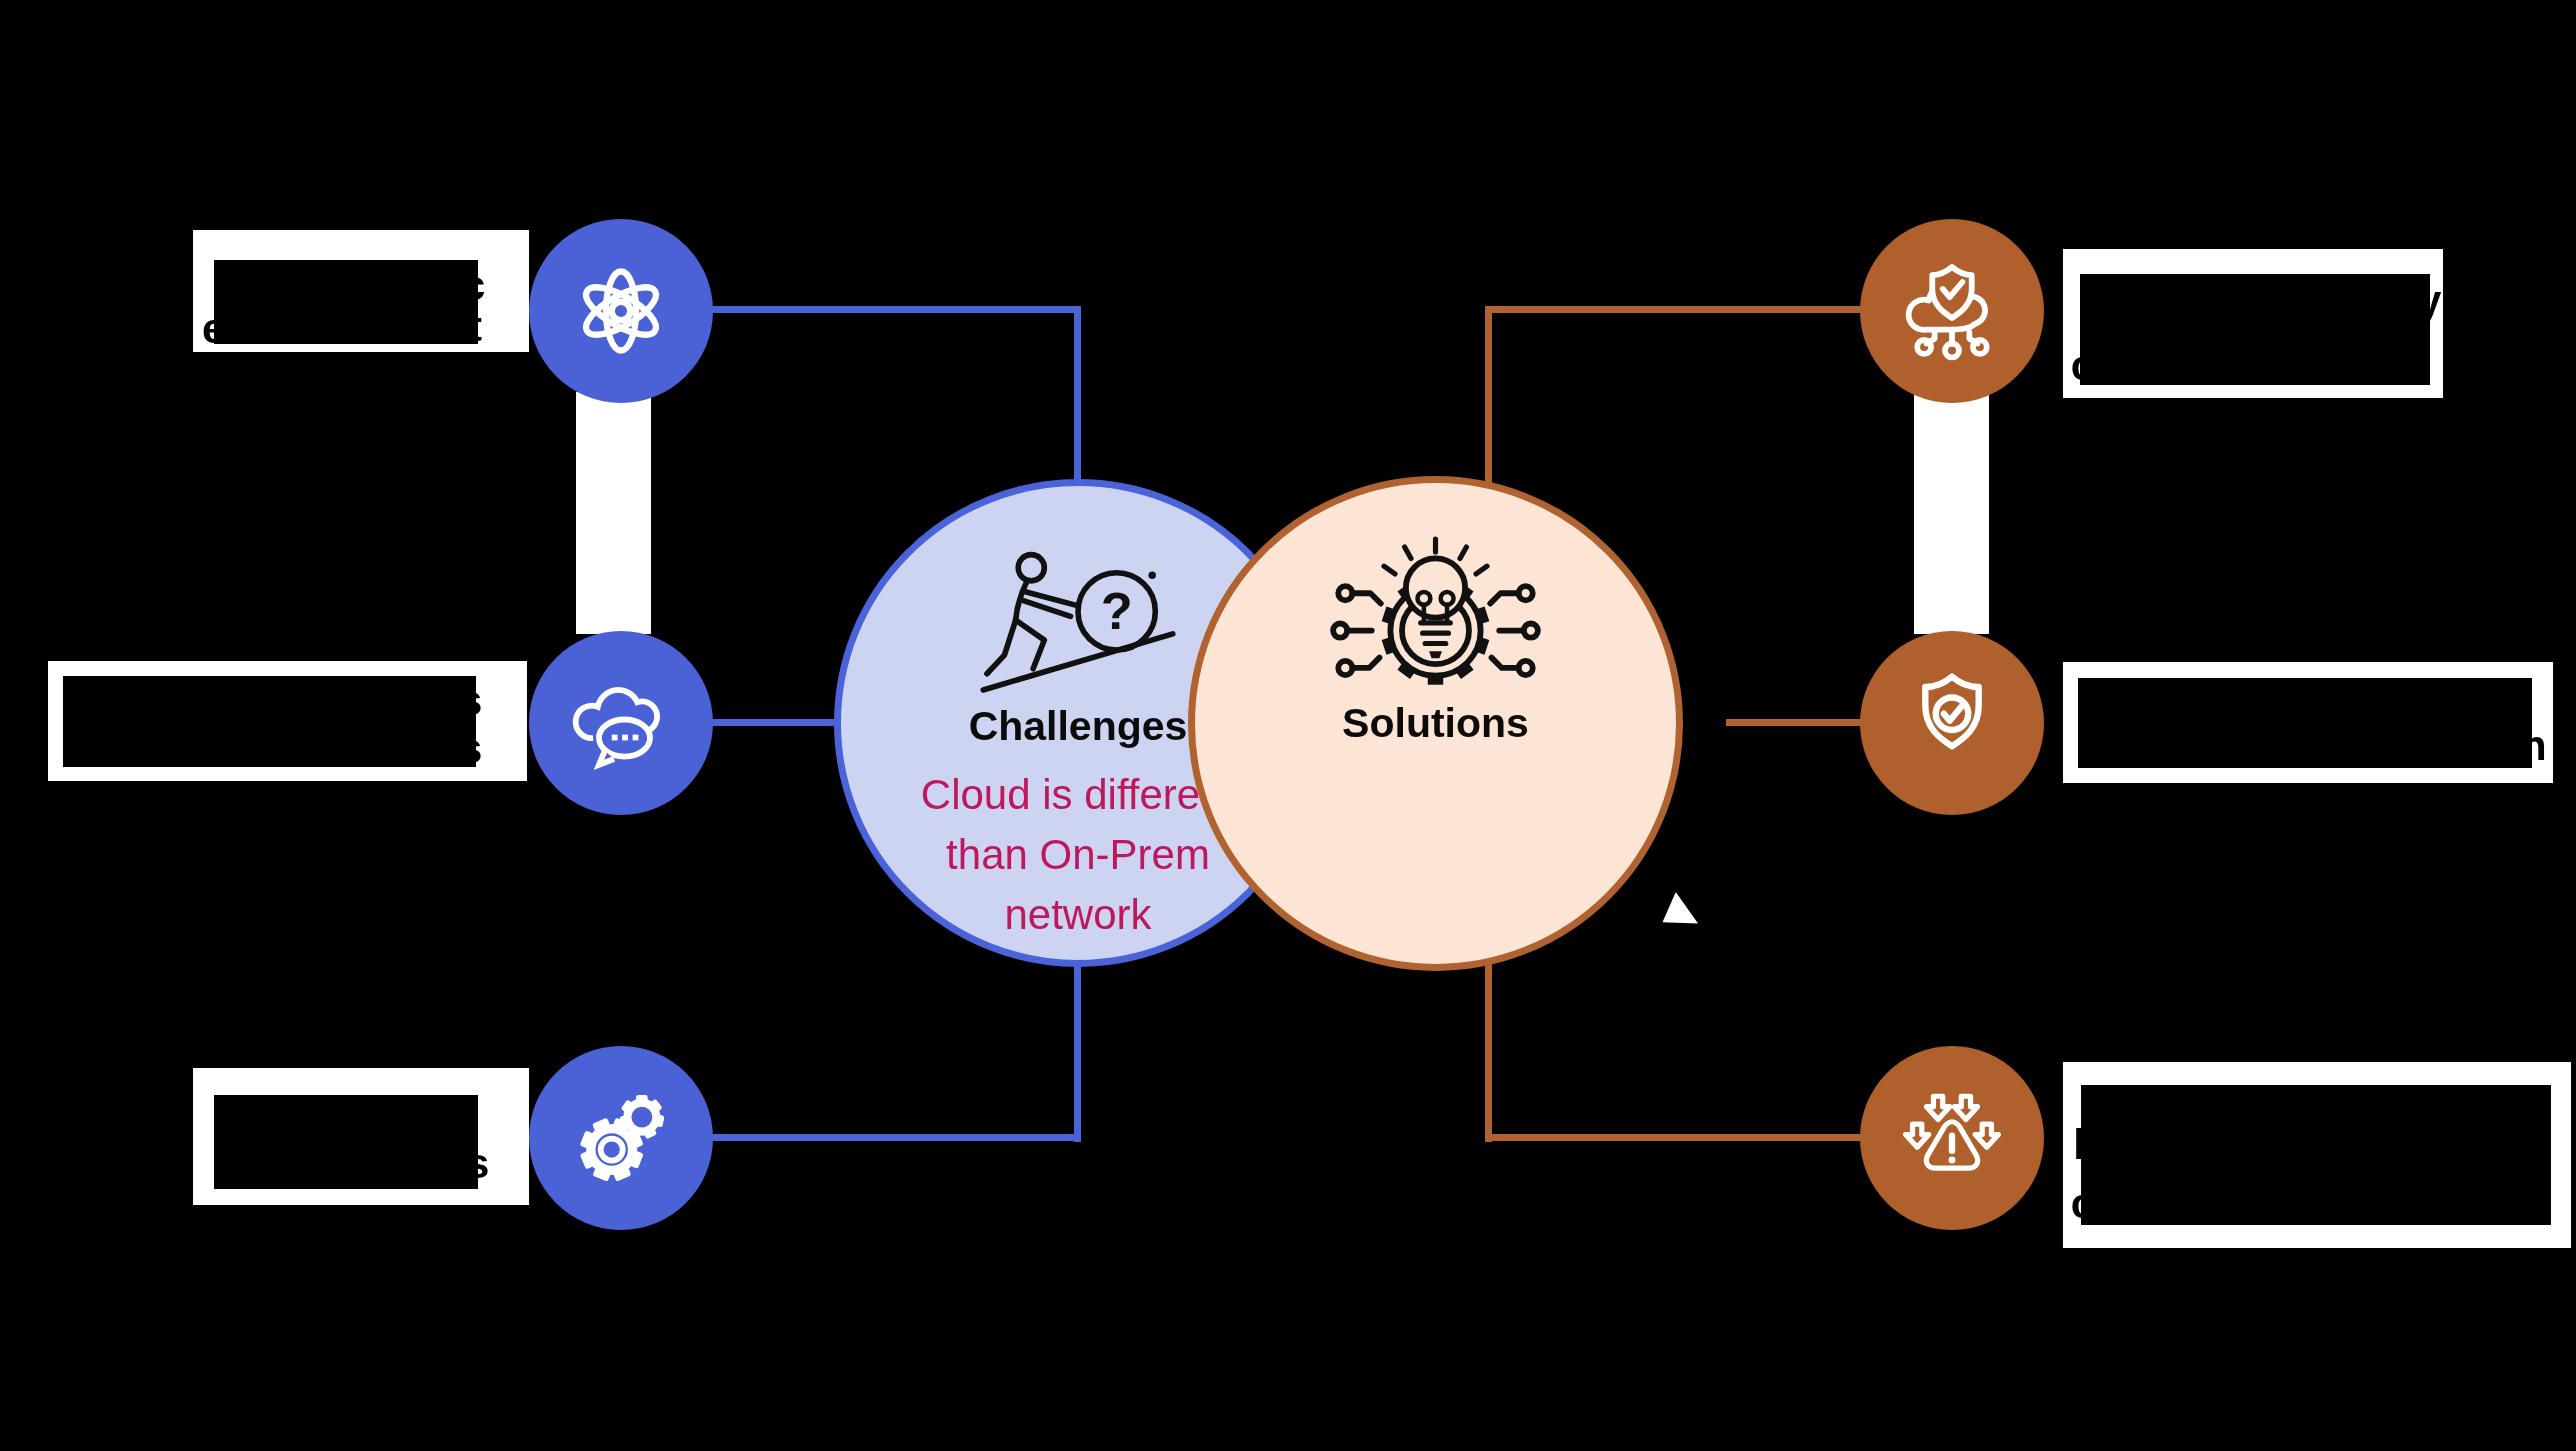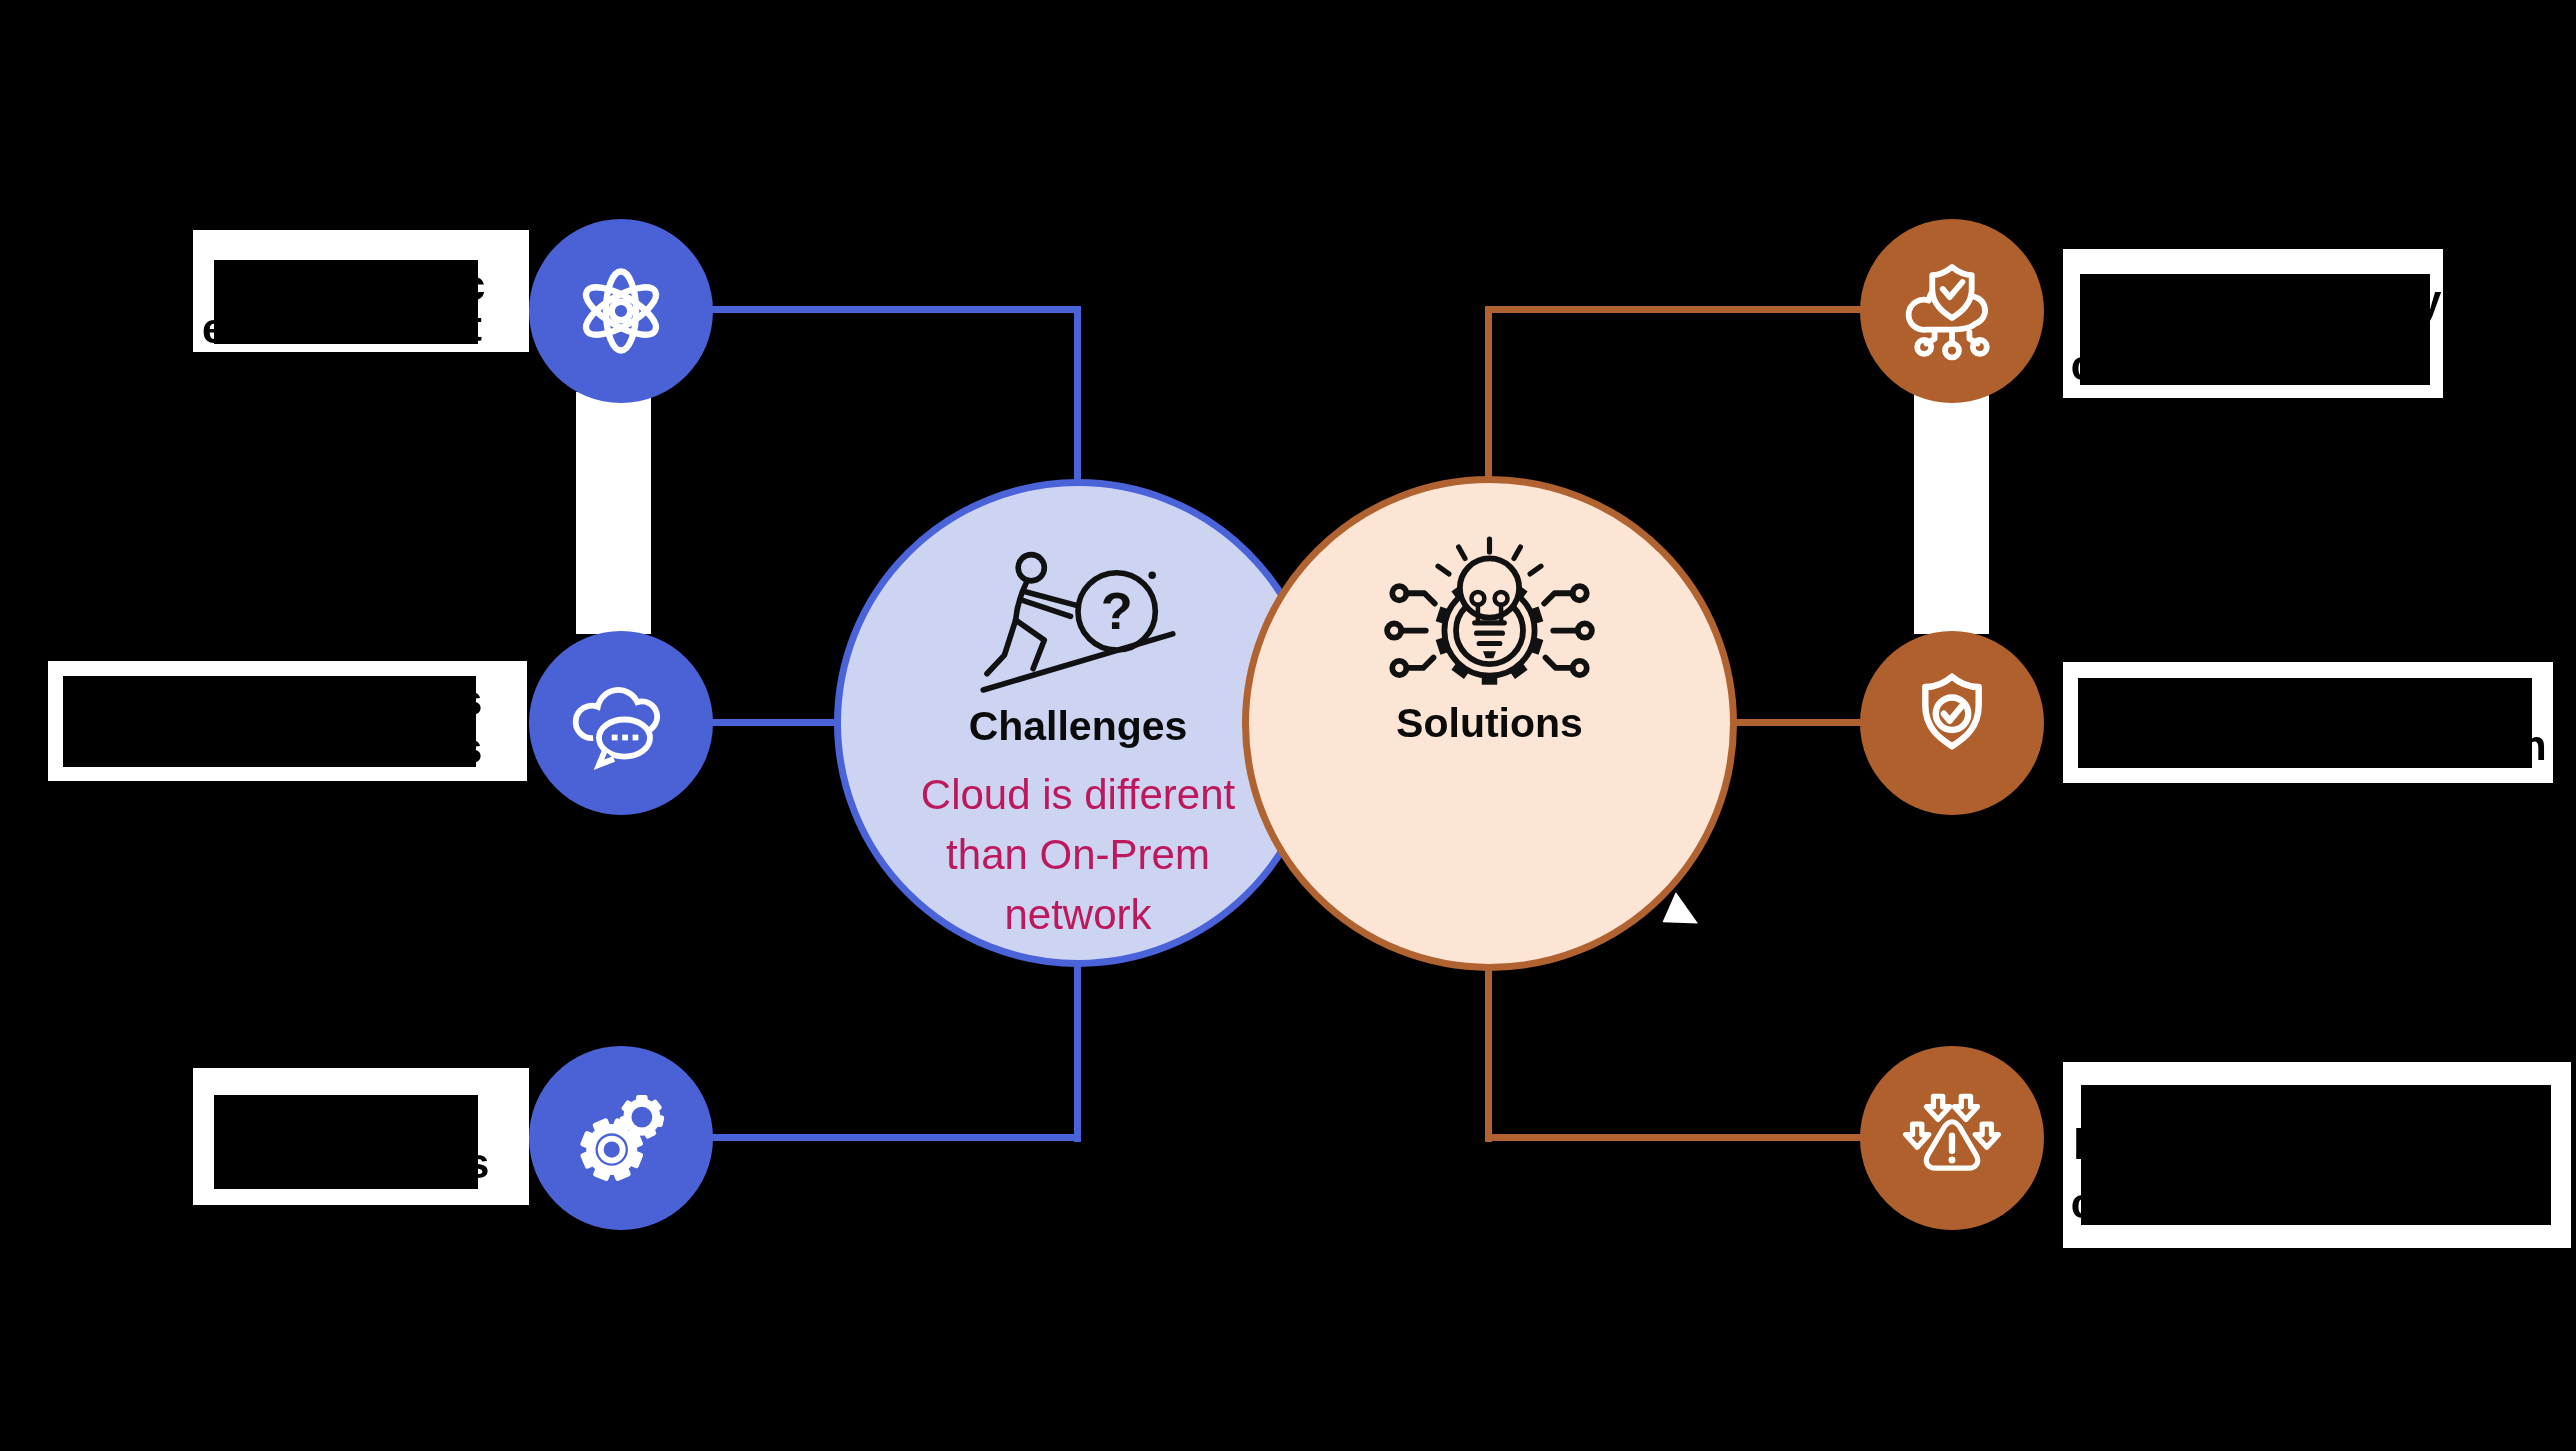--- a/index.html
+++ b/index.html
@@ -14,21 +14,21 @@
   
   .node{position:absolute;width:184px;height:184px;border-radius:50%;z-index:5;
         display:flex;align-items:center;justify-content:center;}
   .node.blue{background:#4b62d6;}
   .node.orange{background:#b0602c;}
   
   .bigcircle{position:absolute;border-radius:50%;box-sizing:border-box;
              display:flex;flex-direction:column;align-items:center;text-align:center;}
   #challenges-circle{left:834px;top:479px;width:488px;height:488px;background:#cdd4f2;
                      border:7px solid #4a63d8;z-index:3;padding-top:55px;}
-  #solutions-circle{left:1242px;top:476px;width:495px;height:495px;background:#fce5d4;
+  #solutions-circle{left:1188px;top:476px;width:495px;height:495px;background:#fce5d4;
                     border:7.7px solid #b06330;z-index:4;padding-top:51px;}
   .circle-title{font-size:41px;font-weight:700;color:#0b0b0b;margin-top:5.1px;}
   .circle-body{font-size:42px;line-height:60px;color:#be185d;margin-top:15.4px;white-space:pre-line;}
   
   .labelbox{position:absolute;background:#fff;z-index:1;}
   .redact{position:absolute;background:#000;z-index:2;}
   .frag{position:absolute;z-index:1;color:#000;font-size:42px;font-weight:700;line-height:1;}
   .notch{position:absolute;width:37px;height:32px;background:#fff;z-index:3;
          clip-path:polygon(0 0,100% 35%,22% 100%);transform:rotate(38deg);}
   svg{display:block;}

